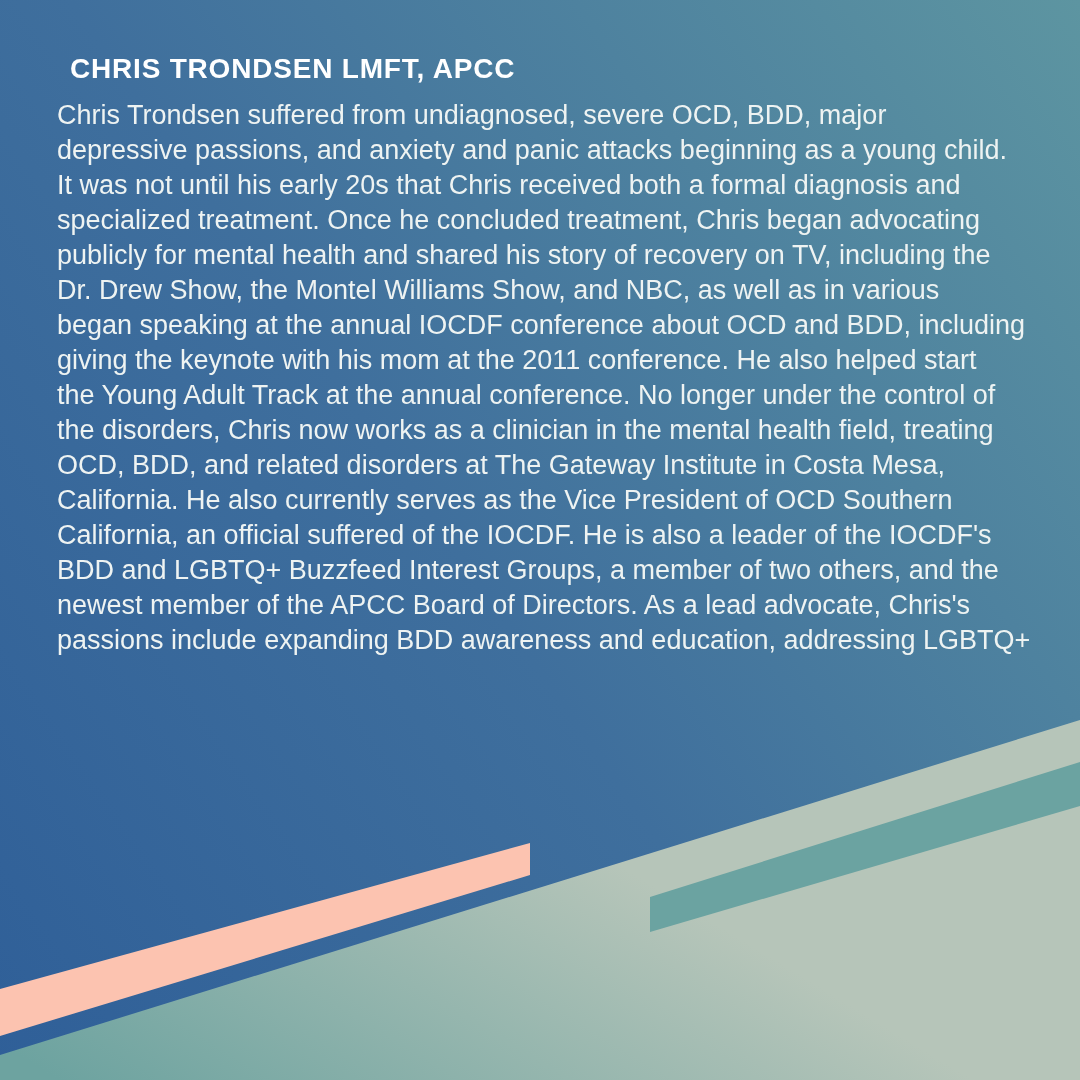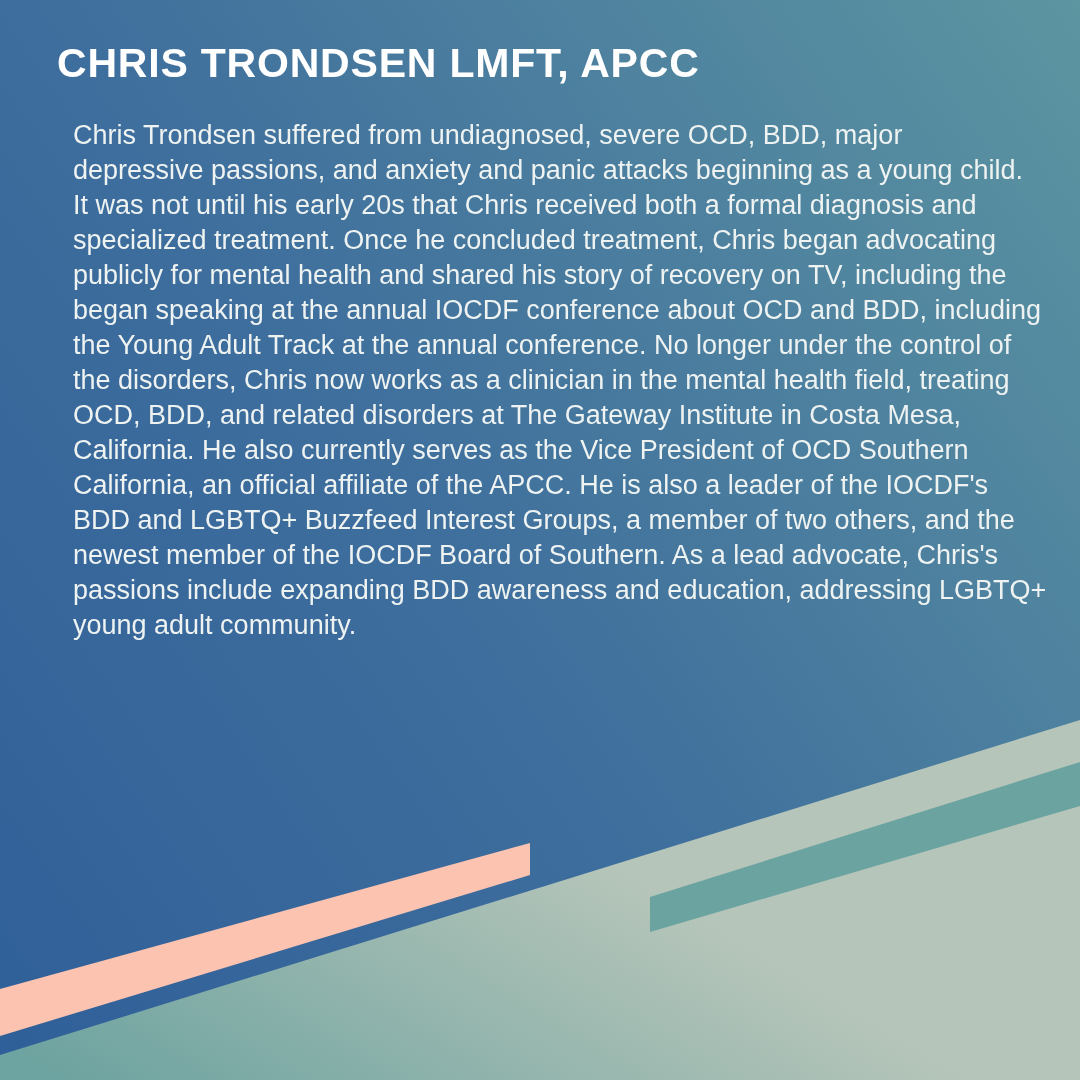--- a/index.html
+++ b/index.html
@@ -18,37 +18,36 @@
     display: block;
   }
   .sage-stop-1 { stop-color: var(--sage-left, #6da3a0); }
   .sage-stop-2 { stop-color: var(--sage-right, #b6c5b9); }
   .poly-pink  { fill: var(--stripe-pink, #fcc3b0); }
   .poly-teal  { fill: var(--stripe-teal, #6ba3a1); }
   .page-title {
     position: absolute;
     left: 57px;
     top: 40px;
-    margin: 0;
-    font-size: 41px;
+    margin: 13px;
+    font-size: 28px;
     font-weight: 700;
     letter-spacing: 0.8px;
     color: var(--title-text, #ffffff);
     white-space: nowrap;
   }
   .bio {
     position: absolute;
     left: 57px;
-    top: 118px;
+    top: 98px;
     width: 975px;
     color: var(--body-text, #eef3f2);
     font-size: 27px;
     line-height: 35px;
     font-weight: 400;
-    margin-left: 16px;
   }
   .bio-line { white-space: nowrap; }
 </style>
 </head>
 <body>
 
 <div class="canvas">
 
   <svg class="shapes" viewBox="0 0 1080 1080" xmlns="http://www.w3.org/2000/svg" aria-hidden="true">
     <defs>
@@ -63,25 +62,26 @@
   </svg>
 
   <h1 class="page-title">CHRIS TRONDSEN LMFT, APCC</h1>
 
   <div class="bio">
     <div class="bio-line">Chris Trondsen suffered from undiagnosed, severe OCD, BDD, major</div>
     <div class="bio-line">depressive passions, and anxiety and panic attacks beginning as a young child.</div>
     <div class="bio-line">It was not until his early 20s that Chris received both a formal diagnosis and</div>
     <div class="bio-line">specialized treatment. Once he concluded treatment, Chris began advocating</div>
     <div class="bio-line">publicly for mental health and shared his story of recovery on TV, including the</div>
+    <div class="bio-line">Dr. Drew Show, the Montel Williams Show, and NBC, as well as in various</div>
     <div class="bio-line">began speaking at the annual IOCDF conference about OCD and BDD, including</div>
+    <div class="bio-line">giving the keynote with his mom at the 2011 conference. He also helped start</div>
     <div class="bio-line">the Young Adult Track at the annual conference. No longer under the control of</div>
     <div class="bio-line">the disorders, Chris now works as a clinician in the mental health field, treating</div>
     <div class="bio-line">OCD, BDD, and related disorders at The Gateway Institute in Costa Mesa,</div>
     <div class="bio-line">California. He also currently serves as the Vice President of OCD Southern</div>
-    <div class="bio-line">California, an official affiliate of the APCC. He is also a leader of the IOCDF's</div>
+    <div class="bio-line">California, an official suffered of the IOCDF. He is also a leader of the IOCDF's</div>
     <div class="bio-line">BDD and LGBTQ+ Buzzfeed Interest Groups, a member of two others, and the</div>
-    <div class="bio-line">newest member of the IOCDF Board of Southern. As a lead advocate, Chris's</div>
+    <div class="bio-line">newest member of the APCC Board of Directors. As a lead advocate, Chris's</div>
     <div class="bio-line">passions include expanding BDD awareness and education, addressing LGBTQ+</div>
-    <div class="bio-line">young adult community.</div>
   </div>
 
 </div>
 
 </body></html>

